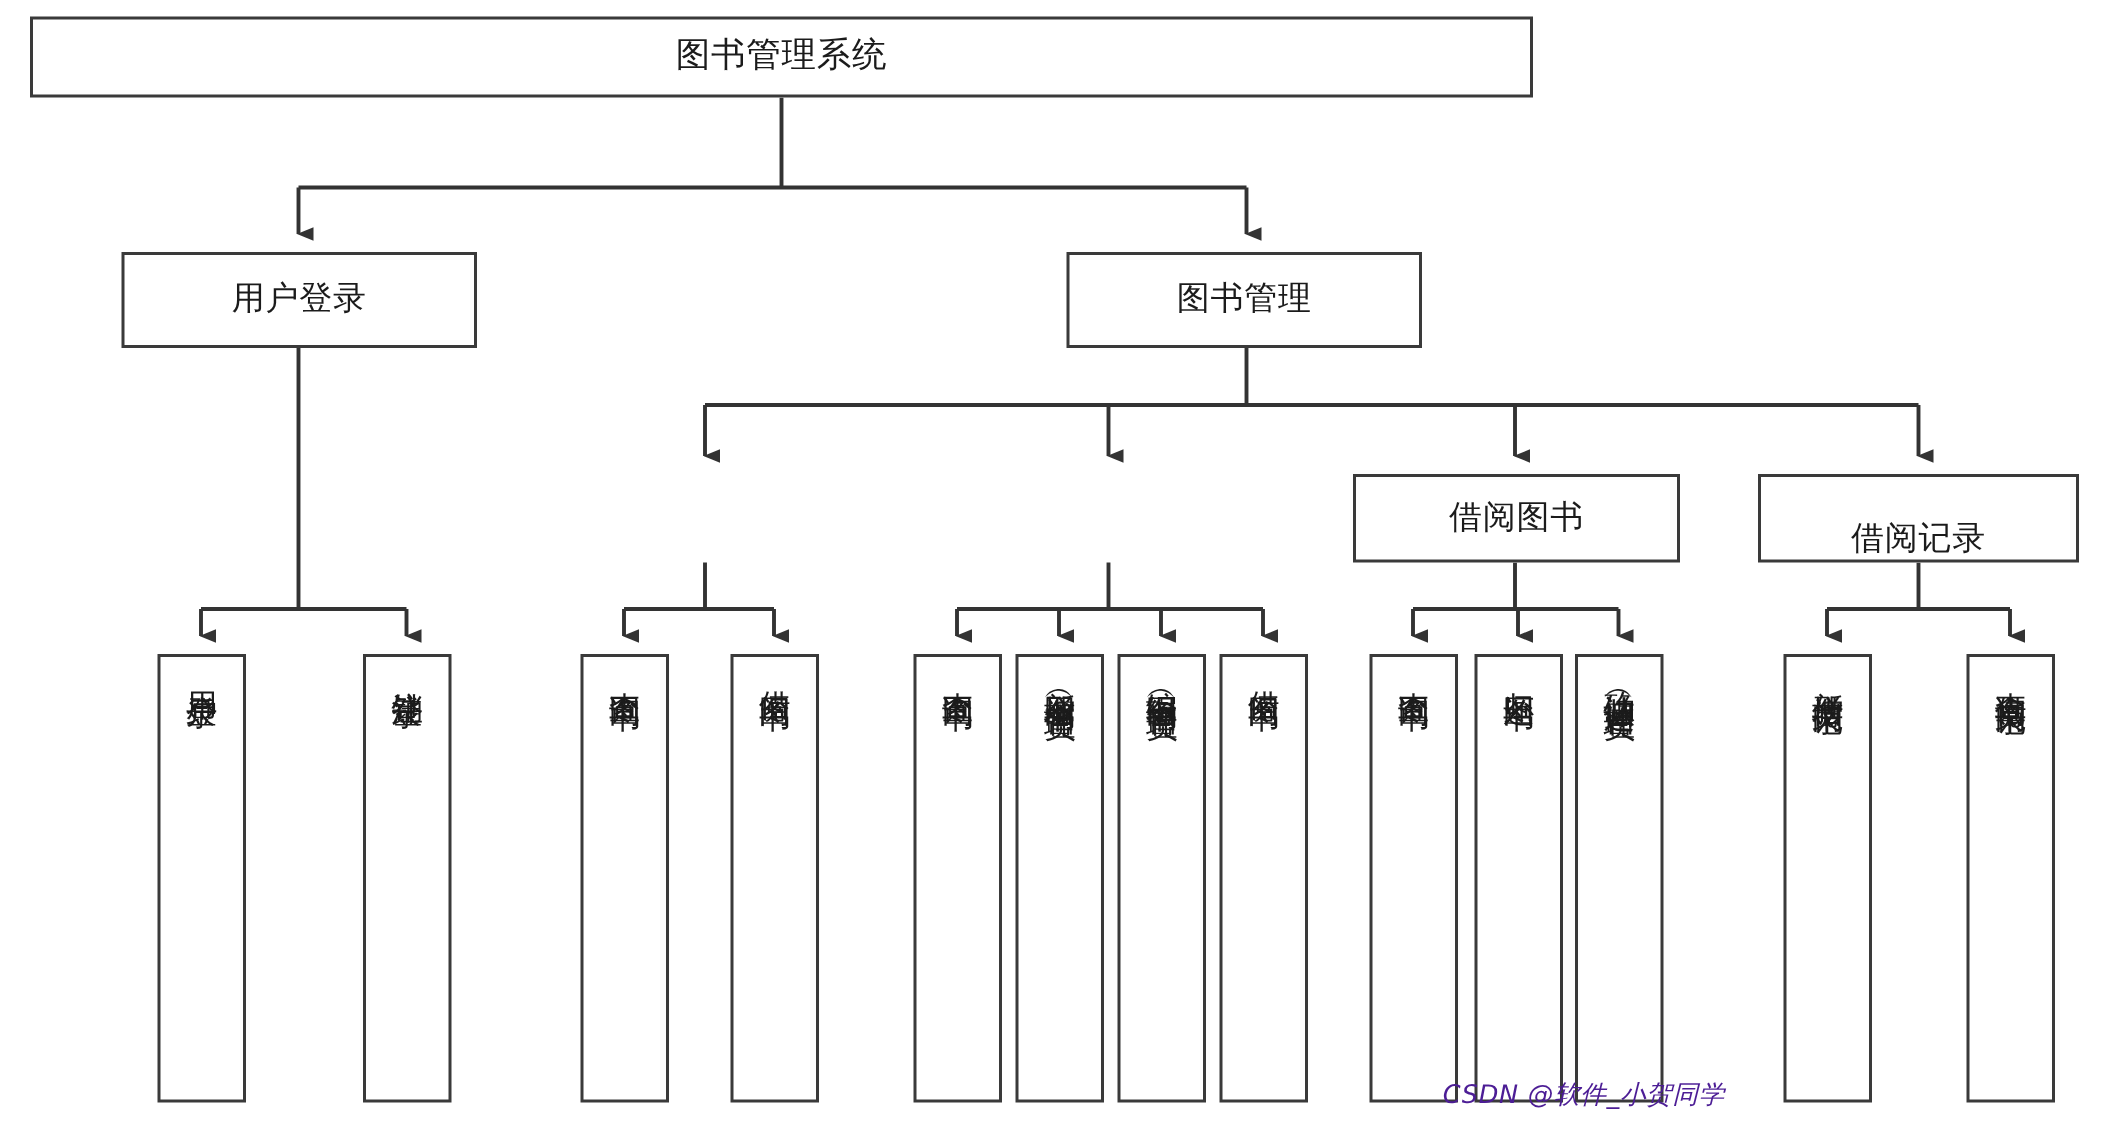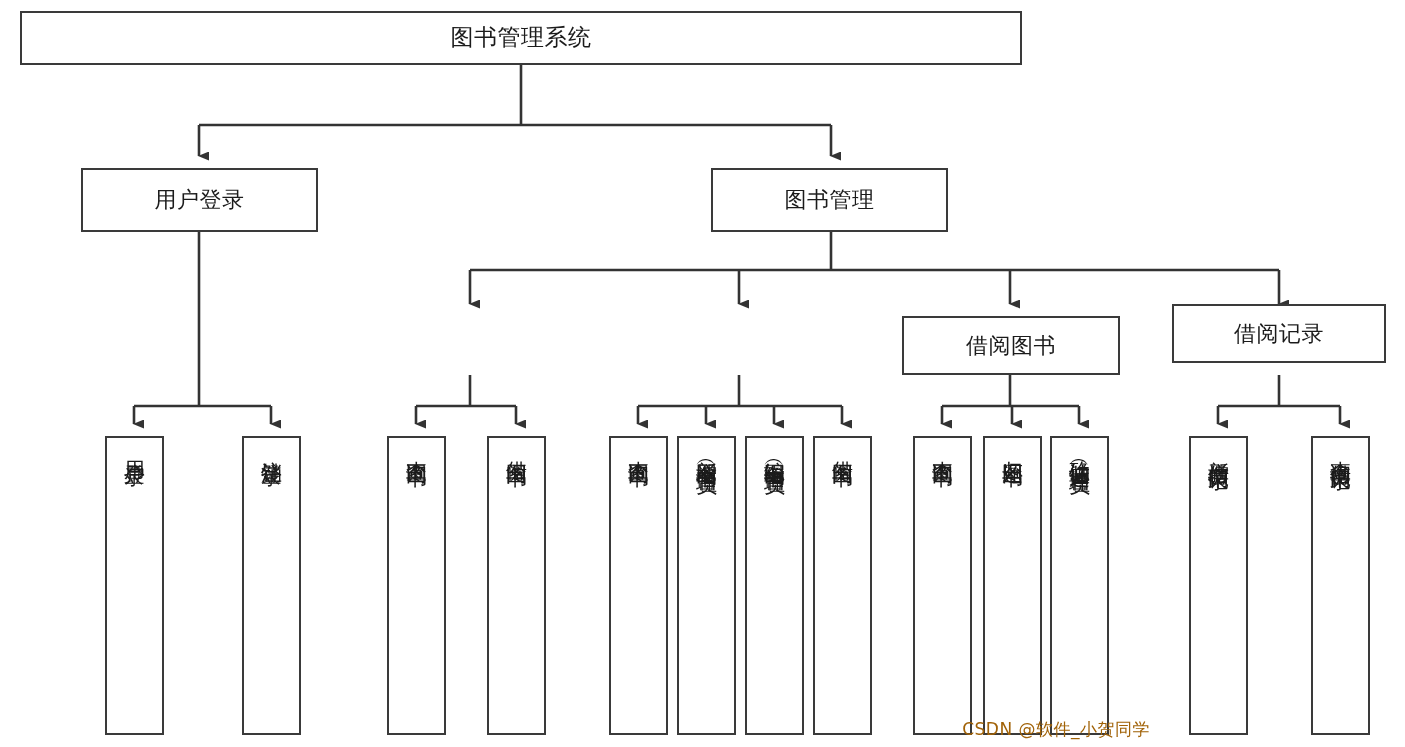--- a/index.html
+++ b/index.html
@@ -57,24 +57,25 @@
     line-height: 1.05;
     letter-spacing: 2px;
     margin: 0 auto;
   }
   .node.root .label { font-size: 23px; }
   .watermark {
     position: absolute;
     right: 8px;
     bottom: 6px;
     font-size: 17px;
-    color: #a16207;
+    color: #4c1d95;
     letter-spacing: 0.5px;
     white-space: nowrap;
     font-family: "DejaVu Sans", "Liberation Sans", sans-serif;
+    font-style: italic;
   }
 </style>
 </head>
 <body>
 
 <div id="diagram-root">
 
   <svg class="connectors" viewBox="0 0 1405 747" xmlns="http://www.w3.org/2000/svg">
     <defs>
       <marker id="arrow" markerWidth="9" markerHeight="11" refX="4.5" refY="10" orient="auto" markerUnits="userSpaceOnUse">
@@ -132,21 +133,21 @@
   <div class="node horizontal" style="left: 81px; top: 168px; width: 237px; height: 64px;">
     <span class="label">用户登录</span>
   </div>
   <div class="node horizontal" style="left: 711px; top: 168px; width: 237px; height: 64px;">
     <span class="label">图书管理</span>
   </div>
 
   <div class="node horizontal" style="left: 902px; top: 316px; width: 218px; height: 59px;">
     <span class="label">借阅图书</span>
   </div>
-  <div class="node horizontal" style="left: 1172px; top: 304px; width: 214px; height: 59px;">
+  <div class="node horizontal" style="left: 1172px; top: 316px; width: 214px; height: 59px; align-items: flex-end;">
     <span class="label">借阅记录</span>
   </div>
 
   <div class="node vertical" style="left: 105px; top: 436px; width: 59px; height: 299px;">
     <span class="label">用户登录</span>
   </div>
   <div class="node vertical" style="left: 242px; top: 436px; width: 59px; height: 299px;">
     <span class="label">注销登录</span>
   </div>
   <div class="node vertical" style="left: 387px; top: 436px; width: 59px; height: 299px;">

